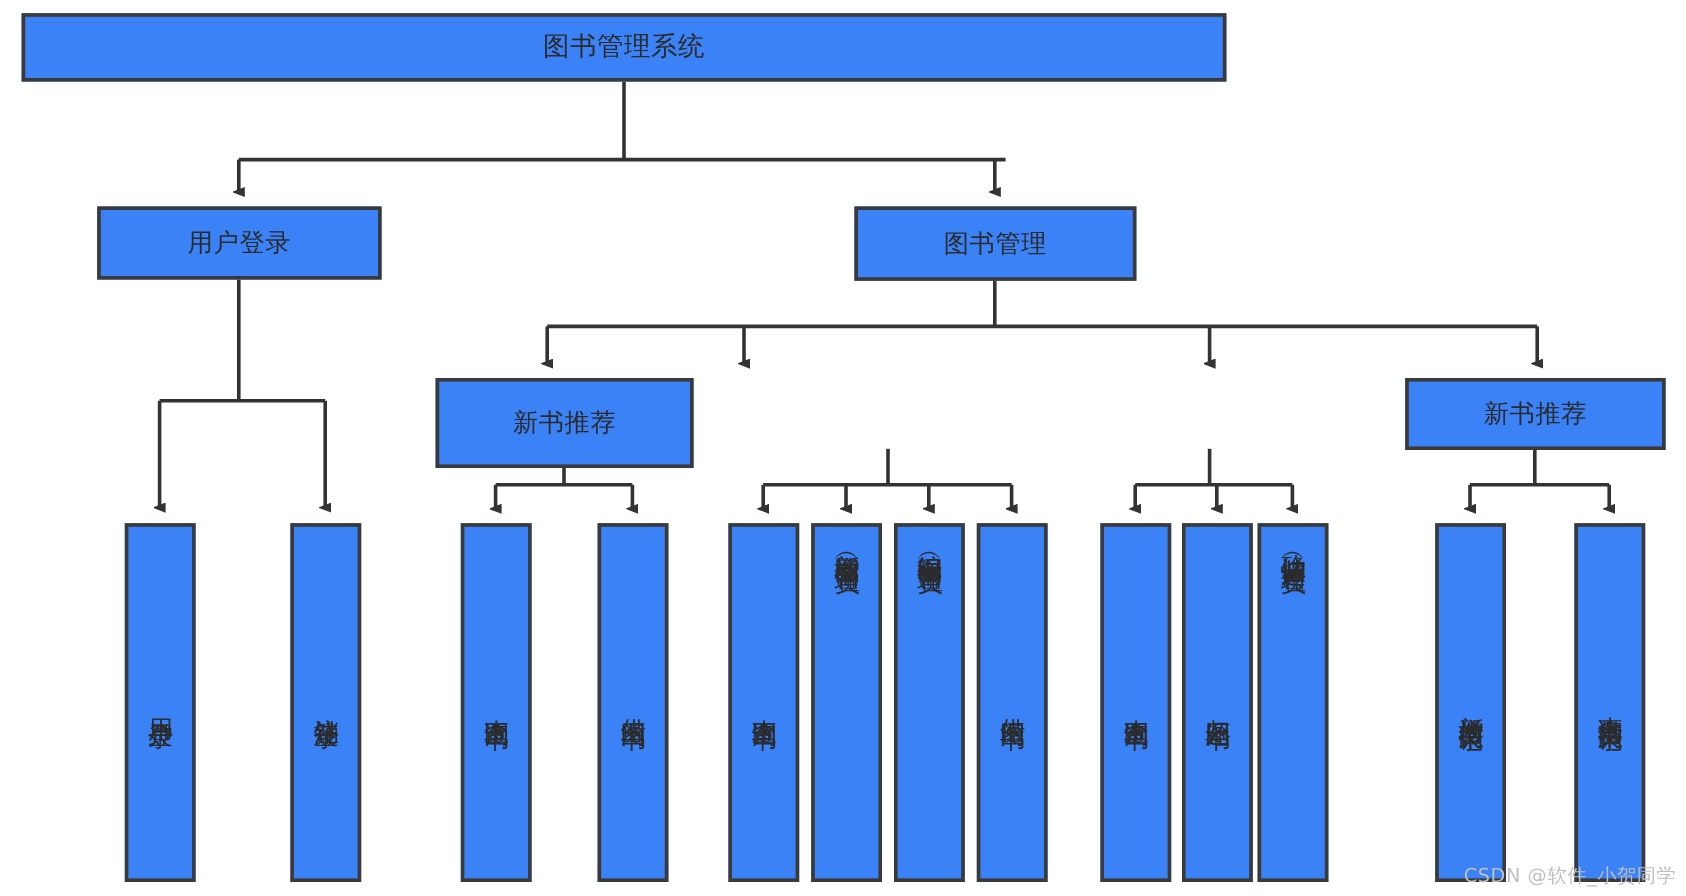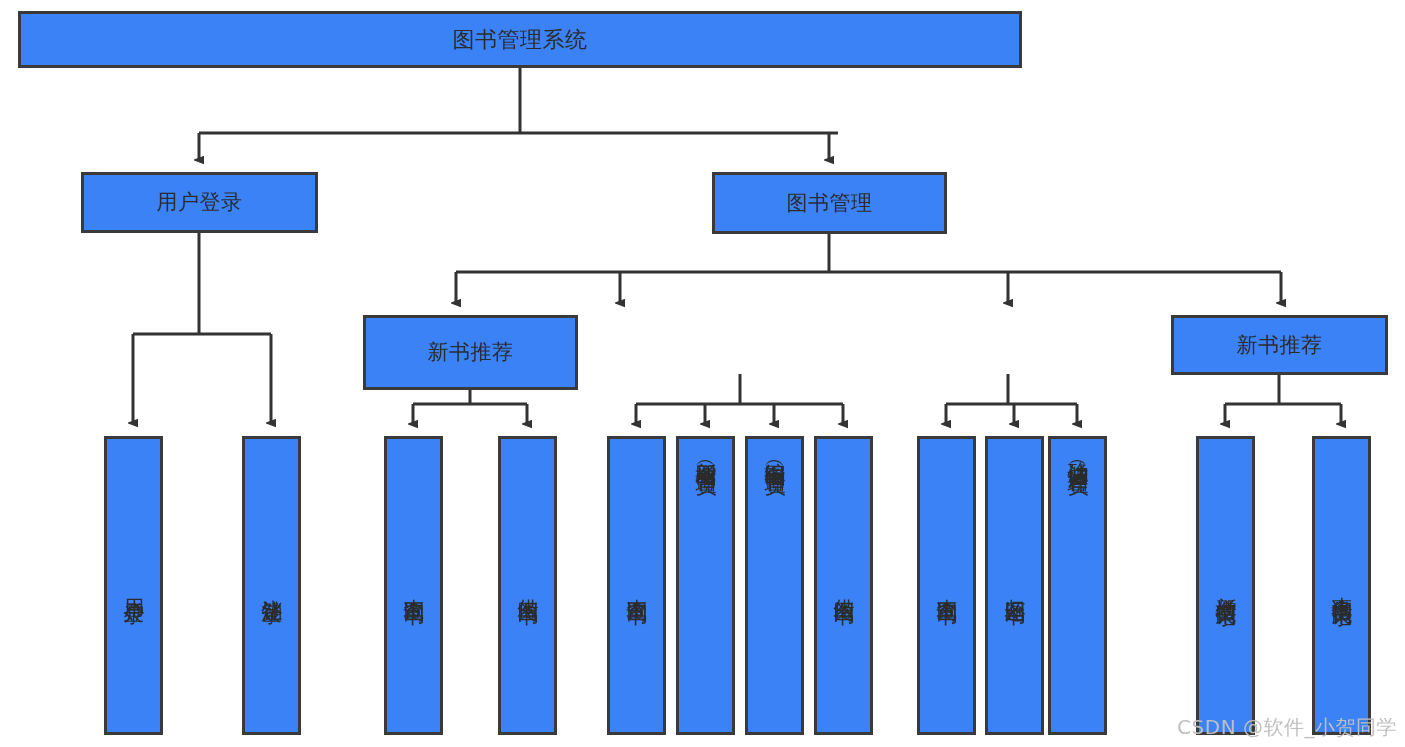--- a/index.html
+++ b/index.html
@@ -65,21 +65,21 @@
     margin-top: auto;
     margin-bottom: auto;
   }
   .v-node.top .lbl {
     margin-top: 6px;
   }
   .watermark {
     position: absolute;
     right: 8px;
     bottom: 6px;
-    font-size: 20px;
+    font-size: 16px;
     color: #bfbfbf;
     letter-spacing: 0.5px;
     white-space: nowrap;
   }
 </style>
 </head>
 <body>
 
 <div id="canvas">
 

